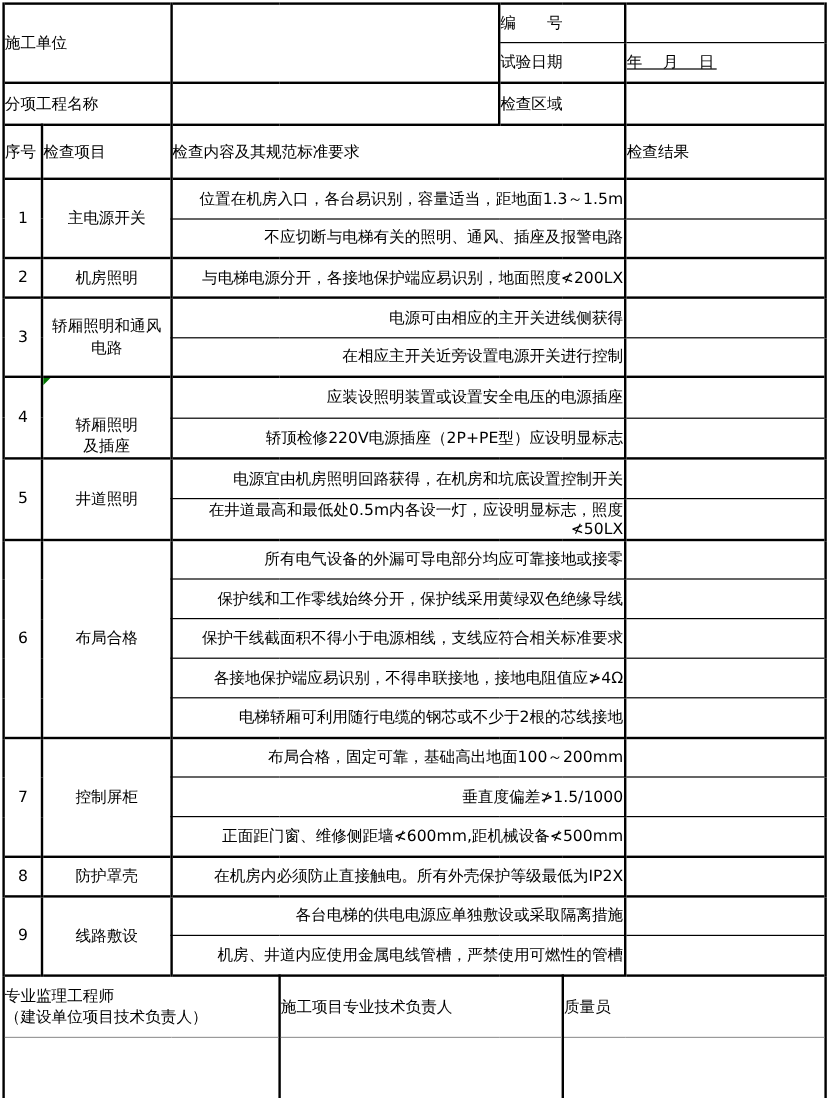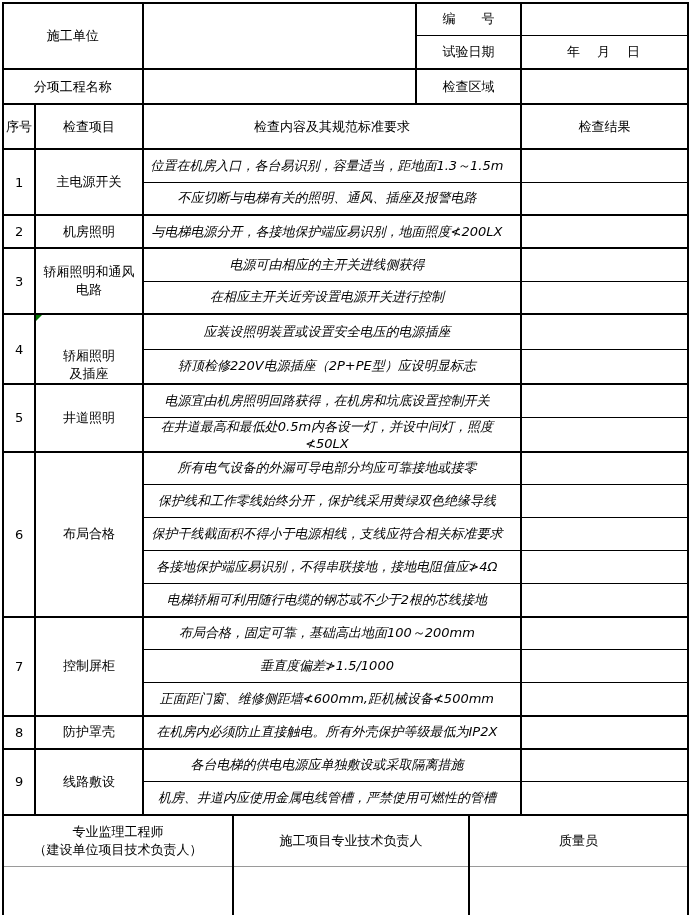--- a/index.html
+++ b/index.html
@@ -3,36 +3,36 @@
 <meta charset="utf-8">
 <style>
   html,body{margin:0;padding:0;background:#fff;}
   body{font-family:"DejaVu Sans","Liberation Sans",sans-serif;color:#000;}
   .wrap{padding:2px;}
   table{border-collapse:collapse;table-layout:fixed;width:687px;
         border:2px solid #000;border-bottom-width:5px;}
   td{border:2px solid #000;border-top-width:1px;border-bottom-width:1px;
      font-size:13px;overflow:hidden;vertical-align:middle;padding:0;}
   tr.major > td{border-top-width:2px;}
-  td.lbl{text-align:center;}
+  td.lbl{text-align:left;}
   td.num{text-align:center;}
-  td.name{text-align:center;white-space:pre-line;position:relative;font-family:Liberation Serif, serif;}
-  td.content{text-align:center;padding:0 16px 0 6px;font-style:italic;}
+  td.name{text-align:center;white-space:pre-line;position:relative;}
+  td.content{text-align:right;padding:0 1px 0 6px;}
   td.val{background:#fff;}
   td.pre{white-space:pre-line;}
   tr.t1{height:32px;} tr.t2{height:34px;} tr.t3{height:35px;}
   tr.hdr{height:45px;}
   tr.item{height:33px;}
   tr.flabel{height:52px;padding-left:11px;}
   tr.fsign{height:54px;}
   tr.flabel > td{border-bottom:1px solid #9a9a9a;}
   tr.fsign > td{border-top:1px solid #9a9a9a;}
   .corner{position:absolute;top:0;left:0;width:0;height:0;
           border-top:6px solid #007500;border-right:6px solid transparent;}
-  td.spread{letter-spacing:2px;}
+  td.spread{letter-spacing:2px;text-decoration:underline;}
 </style>
 </head>
 <body>
 
 <div class="wrap">
 <table>
   <colgroup>
     <col style="width:32px">
         <col style="width:107px">
         <col style="width:90px">
@@ -112,21 +112,21 @@
     <td class="val"></td>
   </tr>
 
   <tr class="item major">
     <td class="num" rowspan="2">5</td>
     <td class="name" rowspan="2">井道照明</td>
     <td colspan="4" class="content">电源宜由机房照明回路获得，在机房和坑底设置控制开关</td>
     <td class="val"></td>
   </tr>
   <tr class="item">
-    <td colspan="4" class="content">在井道最高和最低处0.5m内各设一灯，并设中间灯，照度≮50LX</td>
+    <td colspan="4" class="content">在井道最高和最低处0.5m内各设一灯，应设明显标志，照度≮50LX</td>
     <td class="val"></td>
   </tr>
 
   <tr class="item major">
     <td class="num" rowspan="5">6</td>
     <td class="name" rowspan="5">布局合格</td>
     <td colspan="4" class="content">所有电气设备的外漏可导电部分均应可靠接地或接零</td>
     <td class="val"></td>
   </tr>
   <tr class="item">

